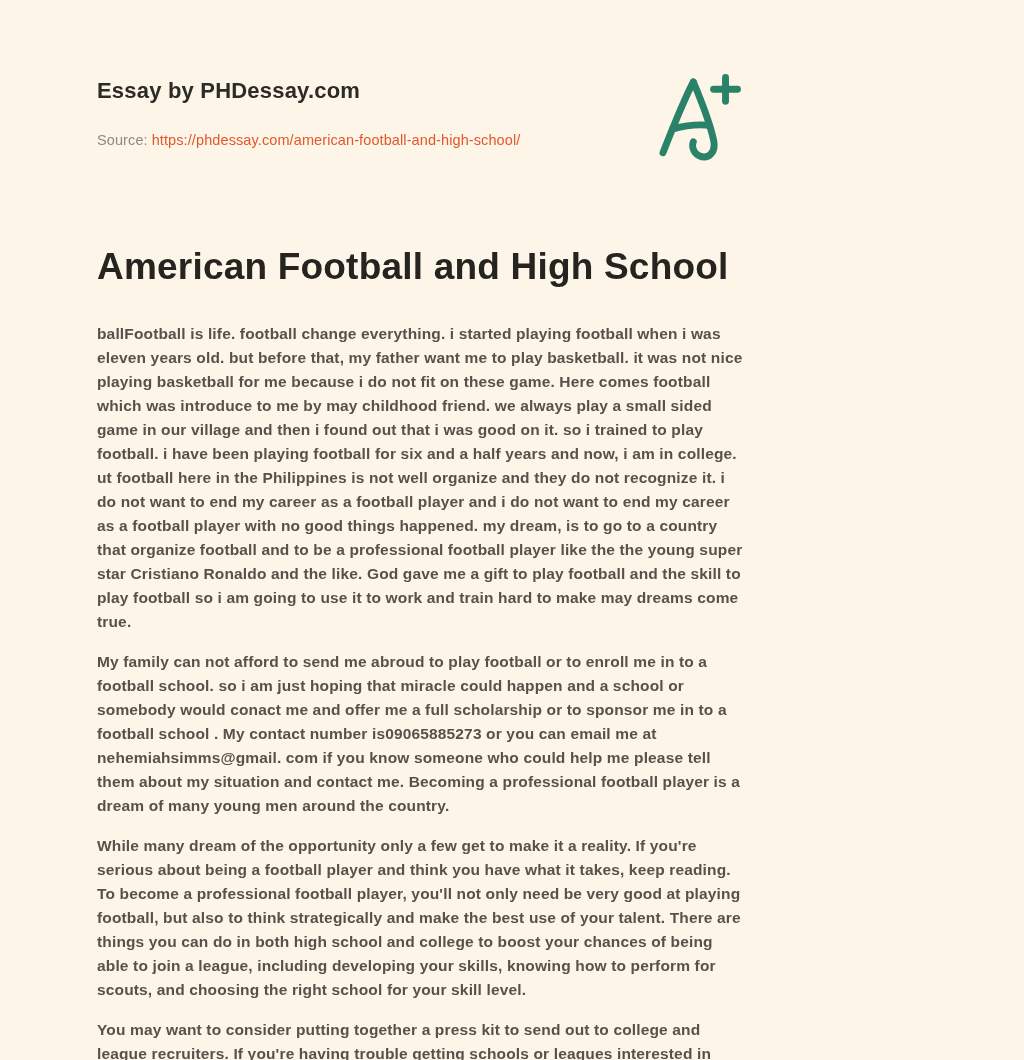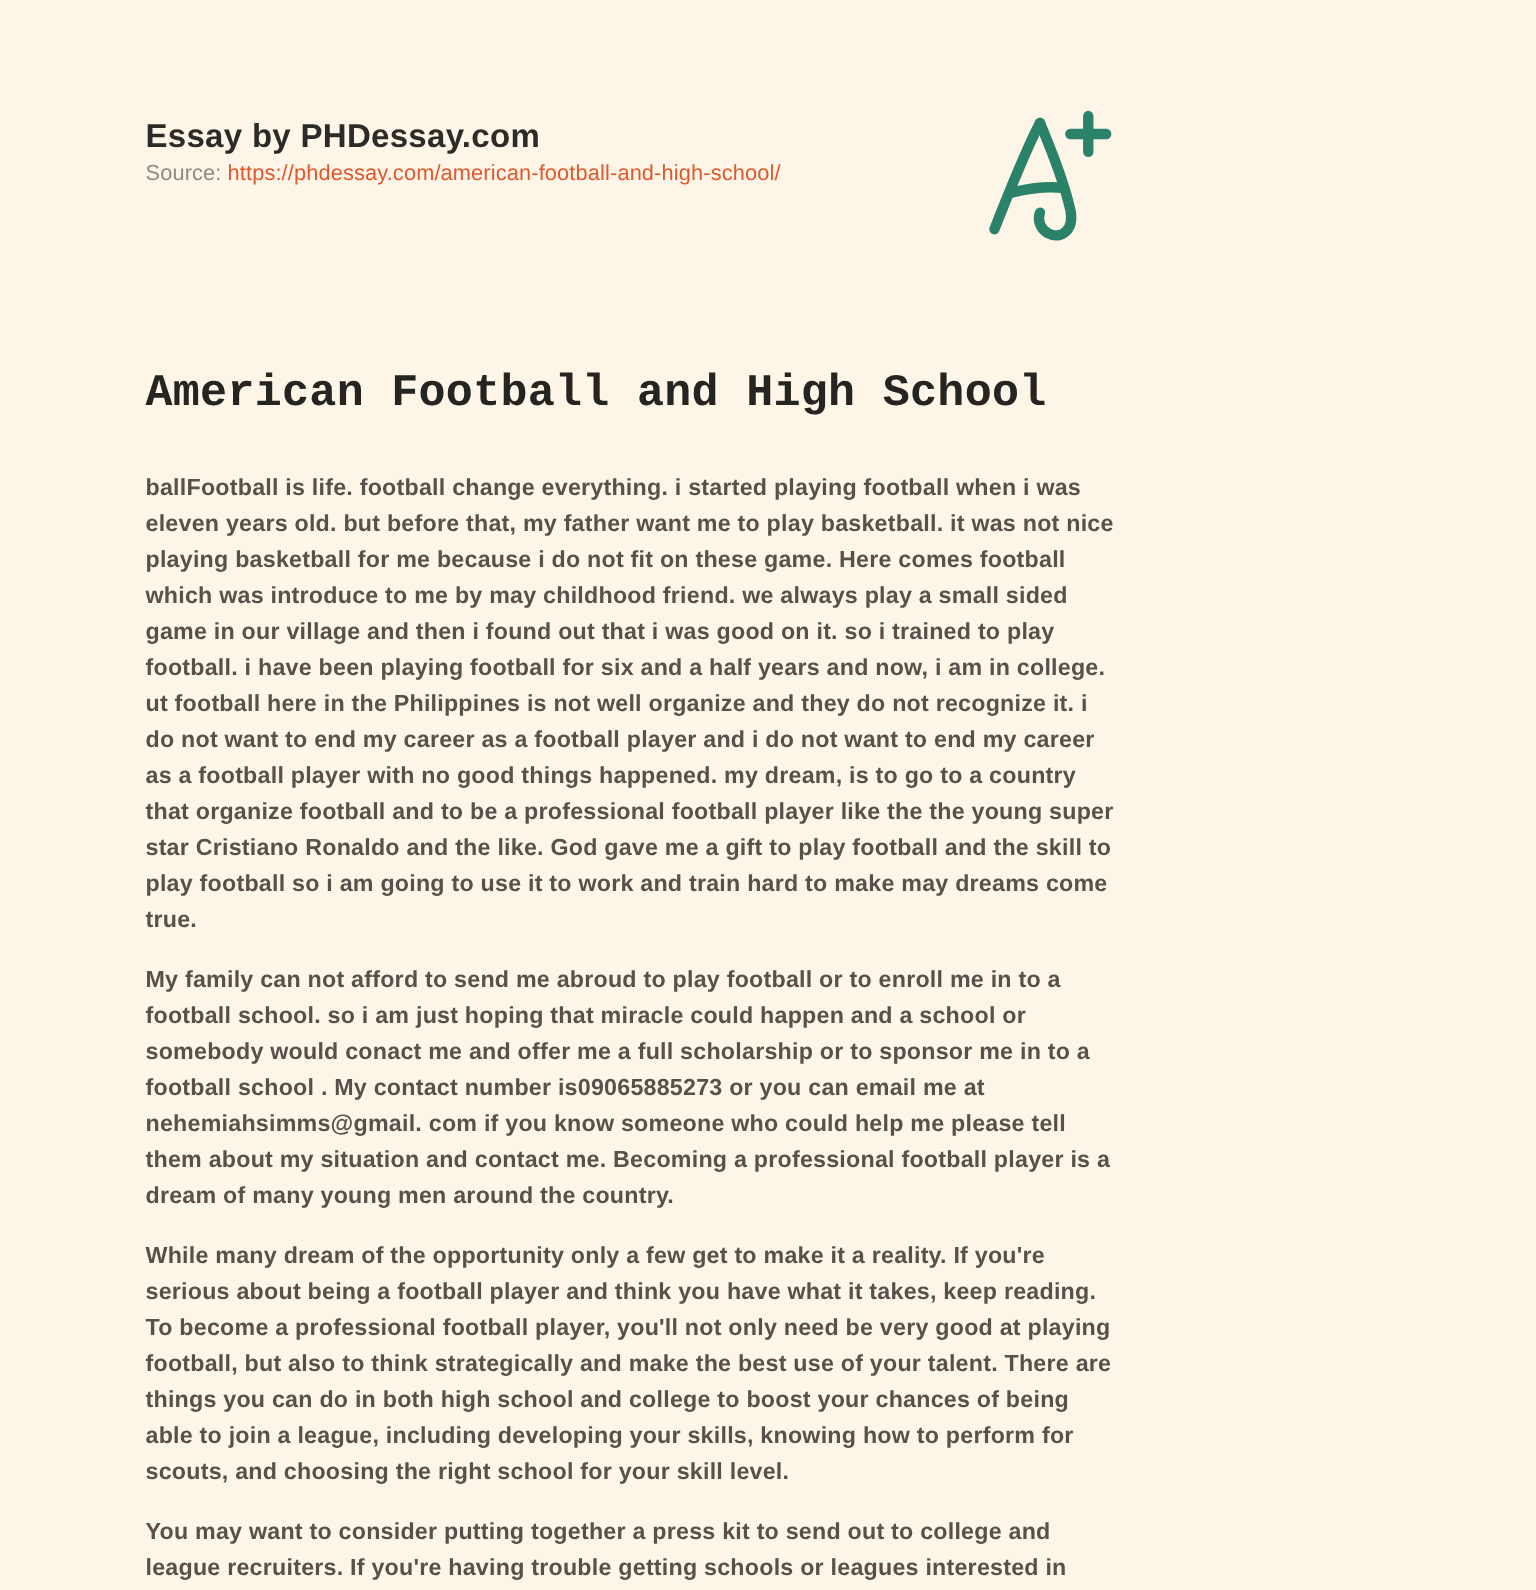--- a/index.html
+++ b/index.html
@@ -26,41 +26,41 @@
     align-items: flex-start;
   }
   .site-title {
     margin: 0;
     font-size: 22px;
     font-weight: 700;
     color: #2d2b27;
     letter-spacing: 0.2px;
   }
   .source-line {
-    margin-top: 4px;
+    margin-top: 28px;
     font-size: 14.5px;
     color: #8f8a80;
     letter-spacing: 0.1px;
   }
   .source-line a {
     color: #e2572b;
     text-decoration: none;
     margin-left: 4px;
     cursor: pointer;
   }
   .logo {
     width: 92px;
     height: 92px;
     margin-top: -8px;
     flex: 0 0 auto;
   }
   .essay-title {
     margin: 84px 0 0 0;
-    font-family: Liberation Mono, monospace;
-    font-size: 30px;
+    font-family: Liberation Sans, sans-serif;
+    font-size: 37px;
     font-weight: 700;
     color: #262420;
     letter-spacing: 0.2px;
   }
   .essay-body {
     margin-top: 34px;
     font-weight: bold;
   }
   .essay-body p {
     margin: 0 0 16px 0;

